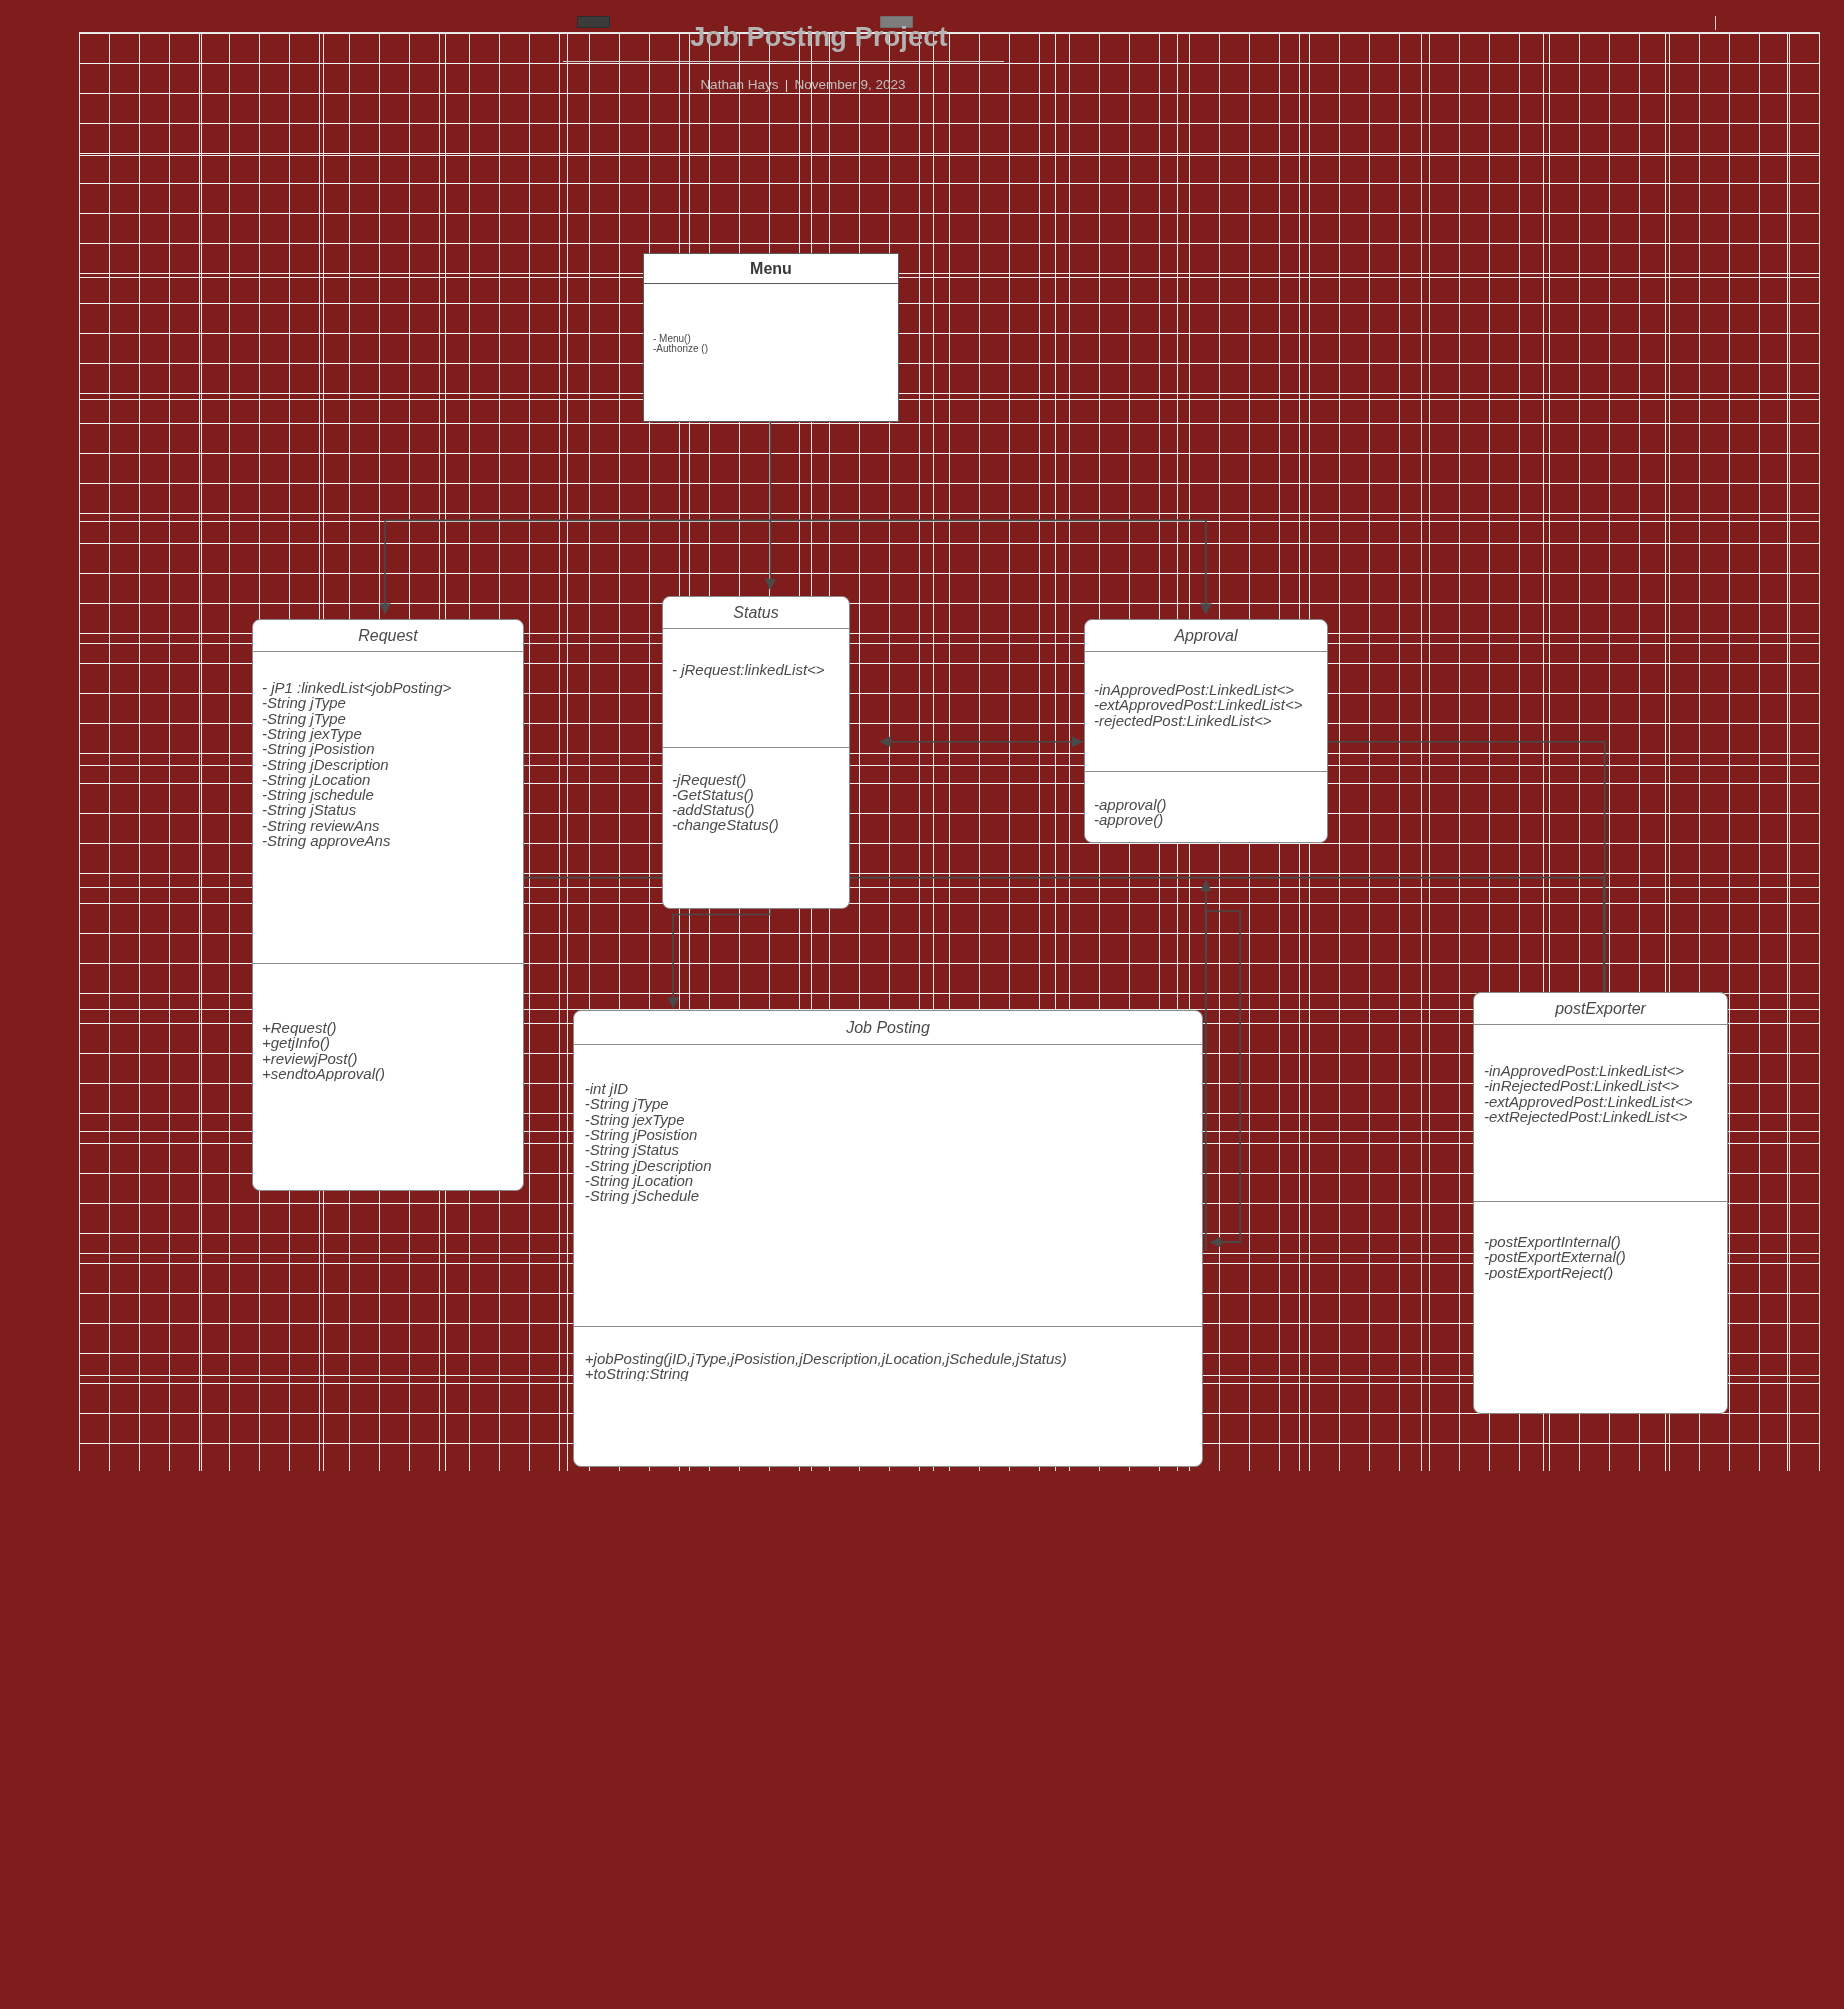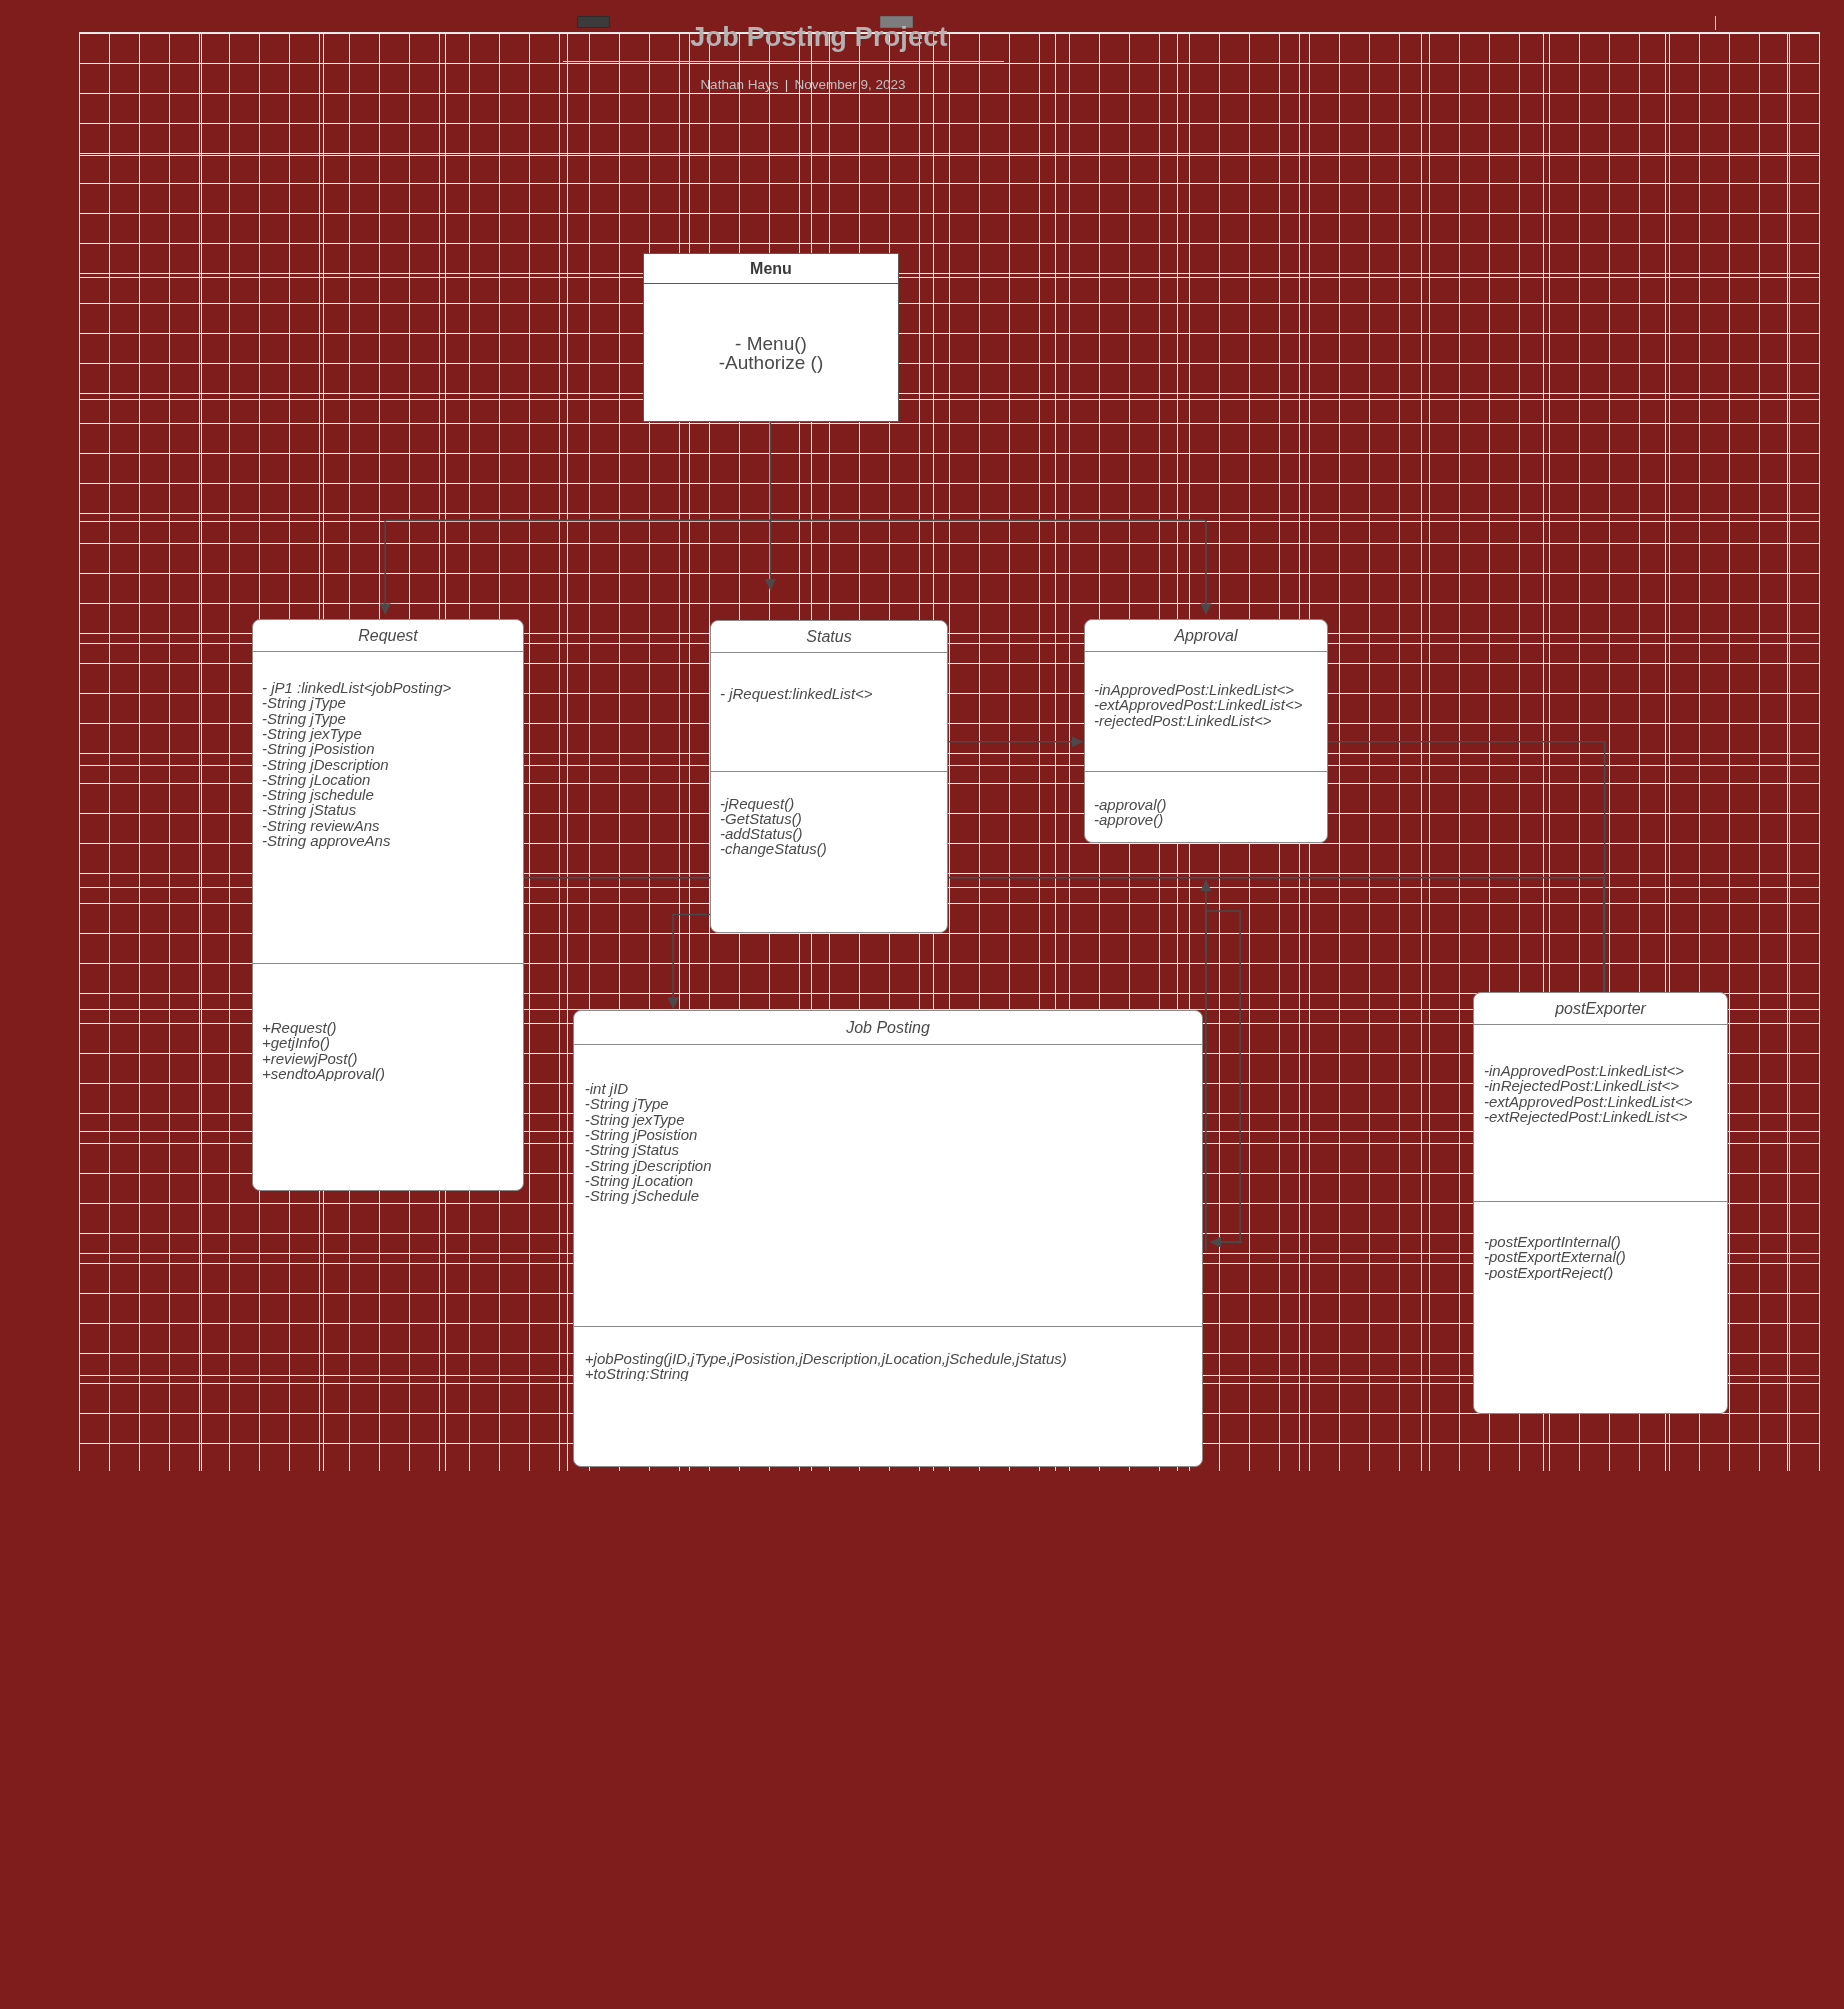--- a/index.html
+++ b/index.html
@@ -146,21 +146,21 @@
     padding: 0 9px;
     overflow: hidden;
   }
   .uml-line {
     font-size: 15px;
     font-style: italic;
     color: #4a4a4a;
     line-height: 1.02;
     white-space: nowrap;
   }
-  .uml-line.plain { font-style: normal; font-size: 19px; text-align: center; }
+  .uml-line.plain { font-style: normal; font-size: 10px; }
 
   
   #connectors {
     position: absolute;
     left: 0; top: 0;
     width: 1844px; height: 2010px;
     z-index: 2;
     pointer-events: none;
   }
 </style>
@@ -244,21 +244,21 @@
     </div>
     <div class="uml-sep"></div>
     <div class="uml-compartment" style="padding-top:56px;">
       <div class="uml-line">+Request()</div>
       <div class="uml-line">+getjInfo()</div>
       <div class="uml-line">+reviewjPost()</div>
       <div class="uml-line">+sendtoApproval()</div>
     </div>
   </div>
 
-  <div class="uml-class rounded" id="cls-status" style="left:662px; top:620px; width:238px; height:313px;margin-left:48px;">
+  <div class="uml-class rounded" id="cls-status" style="left:662px; top:596px; width:188px; height:313px;">
     <div class="uml-title" style="height:31px;">Status</div>
     <div class="uml-sep"></div>
     <div class="uml-compartment" style="padding-top:33px; height:118px;">
       <div class="uml-line">- jRequest:linkedList&lt;&gt;</div>
     </div>
     <div class="uml-sep"></div>
     <div class="uml-compartment" style="padding-top:23.4px;">
       <div class="uml-line">-jRequest()</div>
       <div class="uml-line">-GetStatus()</div>
       <div class="uml-line">-addStatus()</div>

